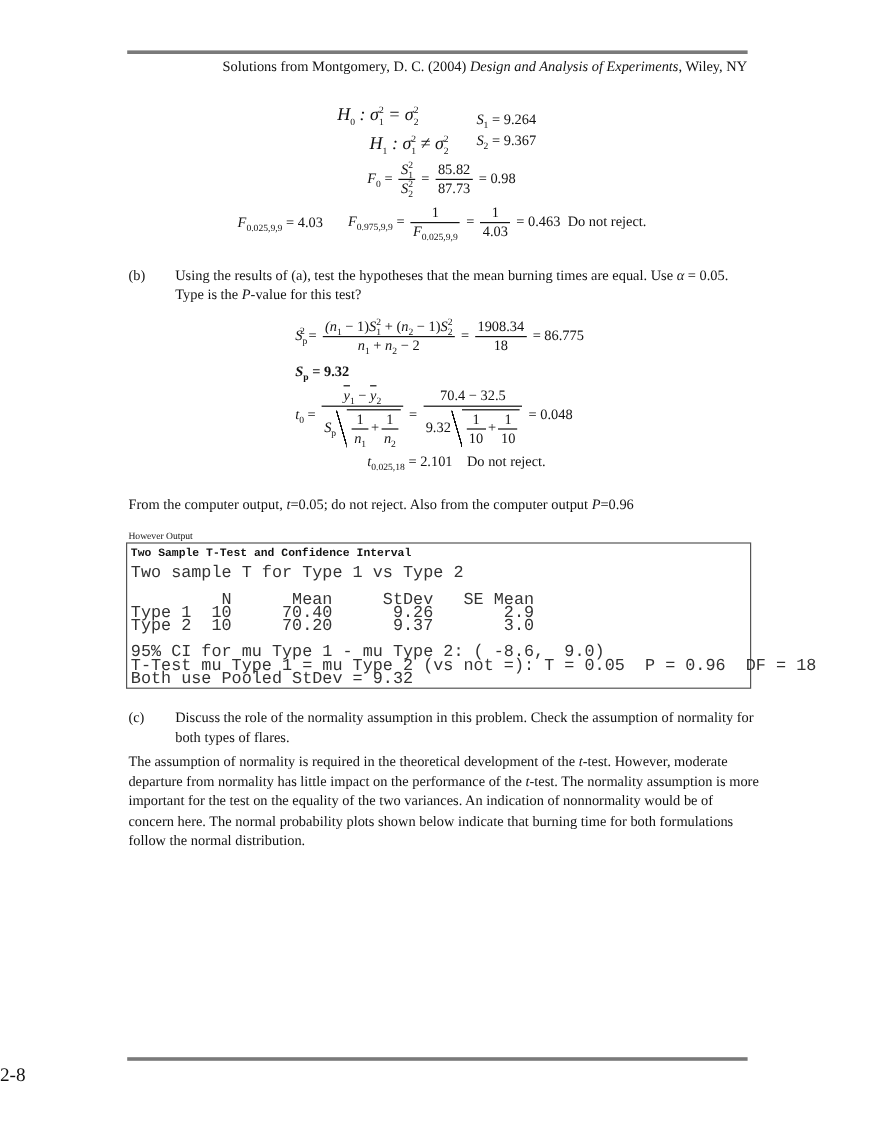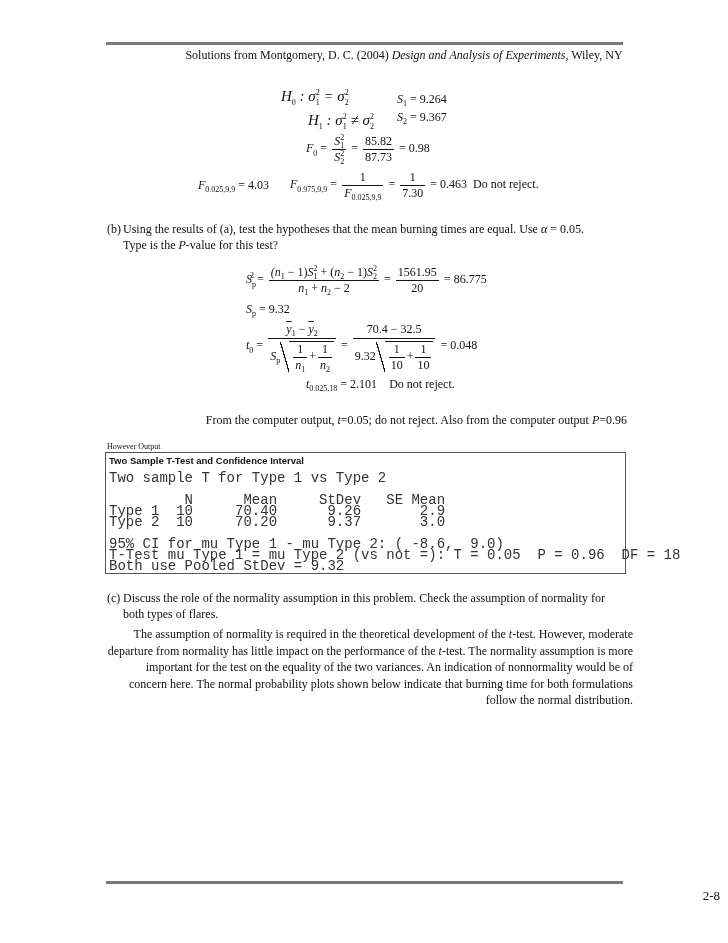--- a/index.html
+++ b/index.html
@@ -7,35 +7,35 @@
          font-family:"Liberation Serif", serif; color:#111; }
   .rule { position:absolute; left:106px; width:517px; height:3px; background:#7a7a7a; }
   .abs { position:absolute; white-space:nowrap; }
   .math { font-family:"Liberation Serif", serif; font-style:italic; font-size:13px; }
   .up { font-style:normal; }
   sub, sup { font-size:8px; line-height:0; }
   .frac { display:inline-block; vertical-align:middle; text-align:center; margin:0 2px; }
   .frac > span { display:block; padding:0 2px; line-height:15px; }
   .frac > span.num { border-bottom:1px solid #111; }
   .header { top:48px; left:0; width:728px; text-align:center; font-size:12px;margin-left:40px; }
-  .para { position:absolute; left:107px; width:520px; font-size:12px; line-height:16.5px;text-align:right; }
+  .para { position:absolute; left:107px; width:520px; font-size:12px; line-height:16.5px; }
   .item { position:absolute; left:107px; width:520px; font-size:12px; line-height:16px; }
   .item .lbl { position:absolute; left:0; top:0; }
-  .item .body { margin-left:16px; }
+  .item .body { margin-left:39px; }
   .minitab-label { position:absolute; left:107px; top:442px; font-size:8px; }
   .minitab-box { position:absolute; left:105px; top:452px; width:521px; height:122px;
                  border:1px solid #555; box-sizing:border-box; }
-  .mt-title { position:absolute; left:3px; top:2px; font-family:Liberation Sans, sans-serif;
+  .mt-title { position:absolute; left:3px; top:2px; font-family:Liberation Mono, monospace;
               font-weight:bold; font-size:9.5px; }
   .mt-pre { position:absolute; left:3px; top:20px; margin:0; font-family:"Liberation Mono", monospace;
             font-size:14px; line-height:11px; color:#333; white-space:pre; }
   .sqrt { display:inline-block; vertical-align:middle; border-top:1px solid #111; padding-left:2px; margin-left:9px; position:relative; }
   .sqrt:before { content:""; position:absolute; left:-9px; top:0; width:9px; height:100%;
                  background: linear-gradient(to top right, transparent 48%, #111 49%, #111 55%, transparent 56%); }
-  .footer { top:888px; left:0; width:720px; text-align:right; font-size:13px; }
+  .footer { top:888px; left:0; width:720px; text-align:left; font-size:16px; }
 </style>
 </head>
 <body>
 
 <div class="rule" style="top:42px;"></div>
 <div class="abs header">
   <span>Solutions from Montgomery, D. C. (2004) </span><i>Design and Analysis of Experiments</i><span>, Wiley, NY</span>
 </div>
 
 <div class="abs math" style="left:281px; top:88px; font-size:15px;">
@@ -59,40 +59,40 @@
   <span class="up">= 0.98</span>
 </div>
 
 <div class="abs math" style="left:198px; top:178px; font-size:12px;">
   F<sub class="up">0.025,9,9</sub><span class="up"> = 4.03</span>
 </div>
 <div class="abs math" style="left:290px; top:170px; font-size:12px;">
   F<sub class="up">0.975,9,9</sub> <span class="up">=</span>
   <span class="frac up"><span class="num">1</span><span><i>F</i><sub>0.025,9,9</sub></span></span>
   <span class="up">=</span>
-  <span class="frac up"><span class="num">1</span><span>7.30</span></span>
+  <span class="frac up"><span class="num">1</span><span>4.03</span></span>
   <span class="up">= 0.463</span>&nbsp;&nbsp;<span class="up">Do not reject.</span>
 </div>
 
 <div class="item" style="top:221px;">
   <span class="lbl">(b)</span>
   <div class="body">
     <span>Using the results of (a), test the hypotheses that the mean burning times are equal.  Use </span><i>α</i><span> = 0.05.</span><br>
     <span>Type is the </span><i>P</i><span>-value for this test?</span>
   </div>
 </div>
 
 <div class="abs math" style="left:246px; top:265px; font-size:12px;">
   S<sub class="up">p</sub><sup class="up" style="margin-left:-6px;">2</sup> <span class="up">=</span>
   <span class="frac"><span class="num">(n<sub class="up">1</sub> <span class="up">− 1)</span>S<sub class="up">1</sub><sup class="up" style="margin-left:-4px;">2</sup> <span class="up">+ (</span>n<sub class="up">2</sub> <span class="up">− 1)</span>S<sub class="up">2</sub><sup class="up" style="margin-left:-4px;">2</sup></span><span>n<sub class="up">1</sub> <span class="up">+</span> n<sub class="up">2</sub> <span class="up">− 2</span></span></span>
   <span class="up">=</span>
-  <span class="frac up"><span class="num">1561.95</span><span>20</span></span>
+  <span class="frac up"><span class="num">1908.34</span><span>18</span></span>
   <span class="up">= 86.775</span>
 </div>
-<div class="abs math" style="left:246px; top:302px; font-size:12px;">
+<div class="abs math" style="left:246px; top:302px; font-size:12px;font-weight:bold;">
   S<sub class="up">p</sub><span class="up"> = 9.32</span>
 </div>
 
 <div class="abs math" style="left:246px; top:320px; font-size:12px;">
   t<sub class="up">0</sub> <span class="up">=</span>
   <span class="frac"><span class="num" style="line-height:18px;"><span style="text-decoration:overline;">y</span><sub class="up">1</sub> <span class="up">−</span> <span style="text-decoration:overline;">y</span><sub class="up">2</sub></span><span style="padding-top:2px;">S<sub class="up">p</sub><span class="sqrt"><span class="frac up"><span class="num">1</span><span><i>n</i><sub>1</sub></span></span><span class="up">+</span><span class="frac up"><span class="num">1</span><span><i>n</i><sub>2</sub></span></span></span></span></span>
   <span class="up">=</span>
   <span class="frac up"><span class="num" style="line-height:18px;">70.4 − 32.5</span><span style="padding-top:2px;"><span>9.32</span><span class="sqrt"><span class="frac"><span class="num">1</span><span>10</span></span>+<span class="frac"><span class="num">1</span><span>10</span></span></span></span></span>
   <span class="up">= 0.048</span>
 </div>

